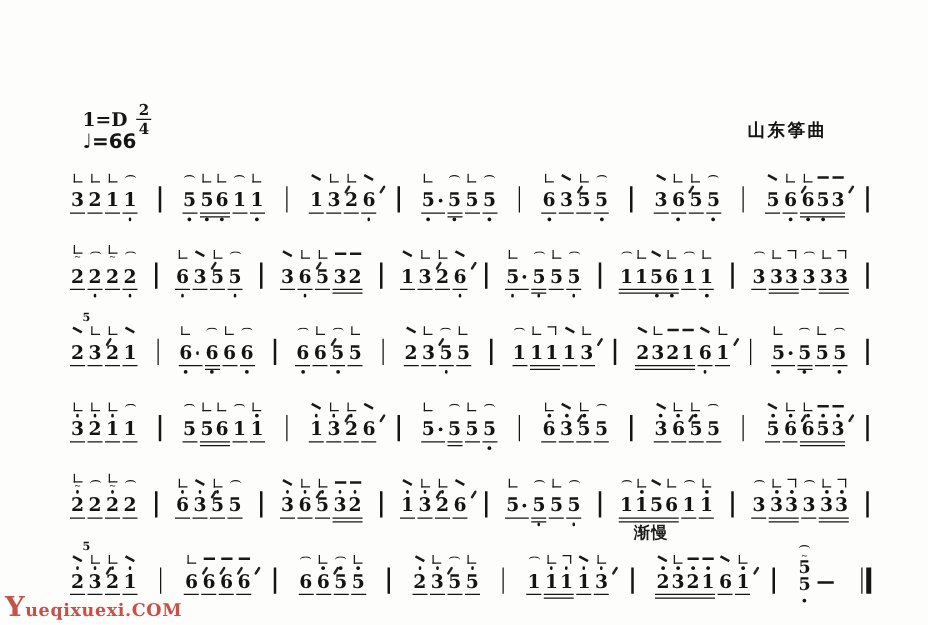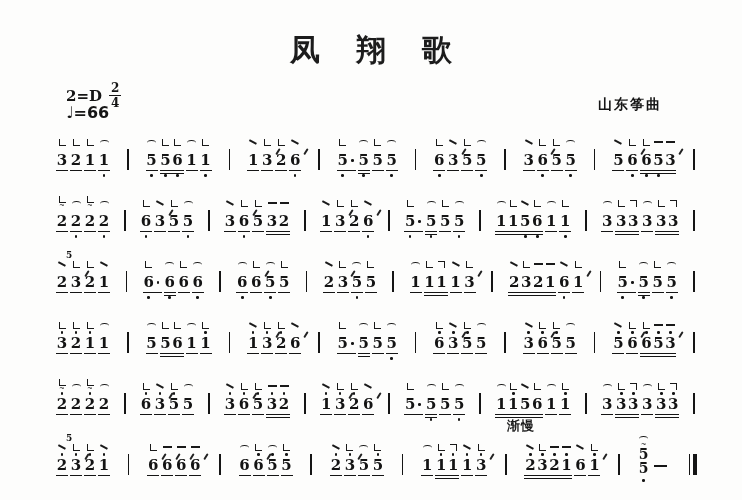--- a/index.html
+++ b/index.html
@@ -71,24 +71,23 @@
   
   .watermark{position:absolute;left:4px;bottom:1px;
     font-family:"DejaVu Serif","Liberation Serif",serif;font-weight:700;
     font-size:14px;letter-spacing:.5px}
   .watermark::first-letter{font-size:22px}
 </style>
 </head>
 <body>
 
 <div class="sheet">
-  <div class="title">凤翔歌</div>
 
   <div class="keyblock">
-    <span>2=D</span>
+    <span>1=D</span>
     <span class="frac">
       <span class="num">2</span>
       <span class="den">4</span>
     </span>
   </div>
 
   <div class="tempo">♩=66</div>
   <div class="credit">山东筝曲</div>
 
   <div class="score">
@@ -3645,13 +3644,14 @@
           </span>
           <span class="finalbar">
             <span class="thin"></span>
             <span class="thick"></span>
           </span>
         </div>
       </div>
     <div class="anno">渐慢</div>
   </div>
 
+  <div class="watermark" style="color: rgb(198, 81, 73);">Yueqixuexi.COM</div>
 </div>
 
 </body></html>

